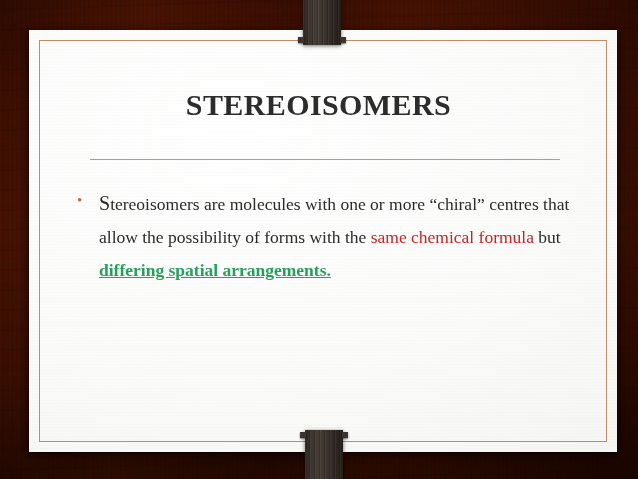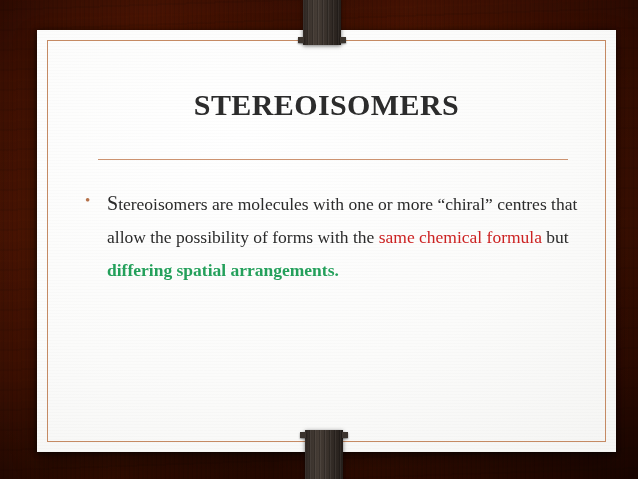--- a/index.html
+++ b/index.html
@@ -85,30 +85,31 @@
   .wood-bottom-edge {
     position: absolute;
     left: 0; right: 0; bottom: 0;
     height: 5px;
     background: linear-gradient(180deg, #a4skip 0%, #b4763c 0%, #8a5226 60%, #6a3a16 100%);
   }
 
   
   .card {
     position: absolute;
-    left: 37px;
+    left: 29px;
     top: 30px;
     width: 579px;
     height: 422px;
     background:
       radial-gradient(120% 120% at 35% 25%, #ffffff 0%, #fbfbfa 48%, #f2f2f0 100%);
     box-shadow:
       0 2px 5px rgba(0,0,0,0.45),
       0 10px 22px rgba(0,0,0,0.38),
       -2px 0 6px rgba(0,0,0,0.25);
+    padding-left: 9px;
   }
   .card-grain {
     position: absolute;
     inset: 0;
     background-image:
       repeating-linear-gradient(
         0deg,
         rgba(0,0,0,0.012) 0px,
         rgba(0,0,0,0.012) 1px,
         rgba(255,255,255,0) 1px,
@@ -232,20 +233,21 @@
   .cap {
     font-size: 20px;
   }
   .hl-red {
     color: #cc2222;
     font-weight: normal;
   }
   .hl-green {
     color: #24a05b;
     font-weight: bold;
+    text-decoration: underline;
   }
 </style>
 </head>
 <body>
 
 <div id="stage">
 
   <div class="wood-bg"></div>
   <div class="wood-vignette"></div>
   <div class="wood-bottom-edge"></div>

